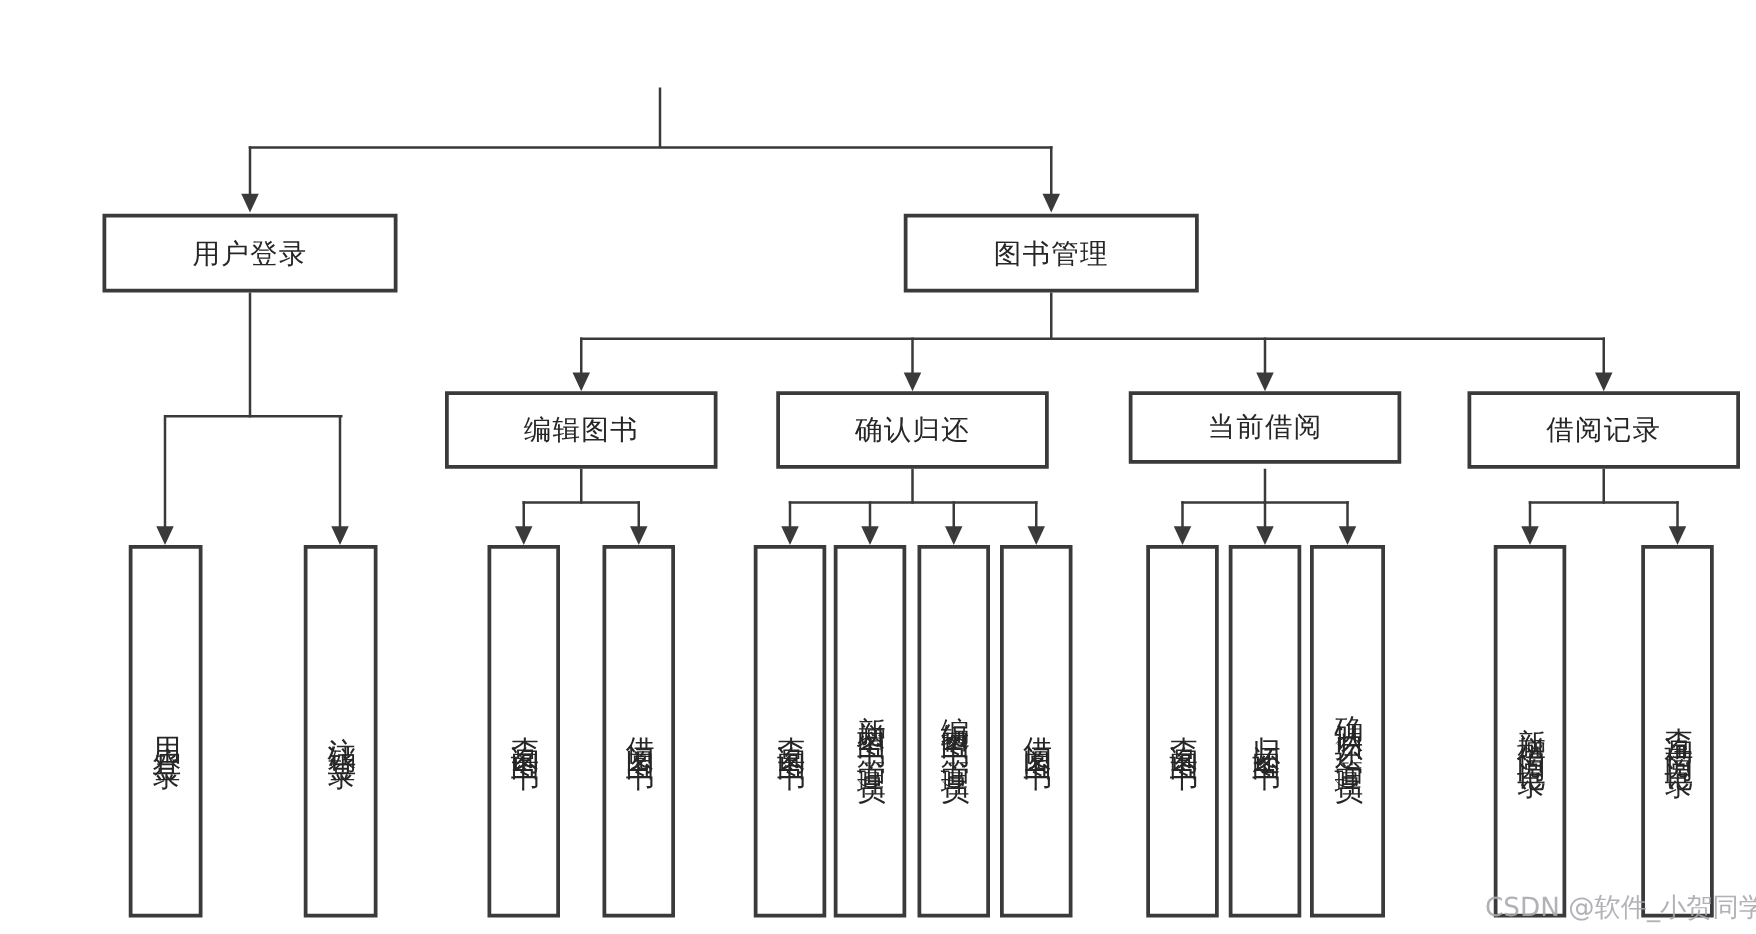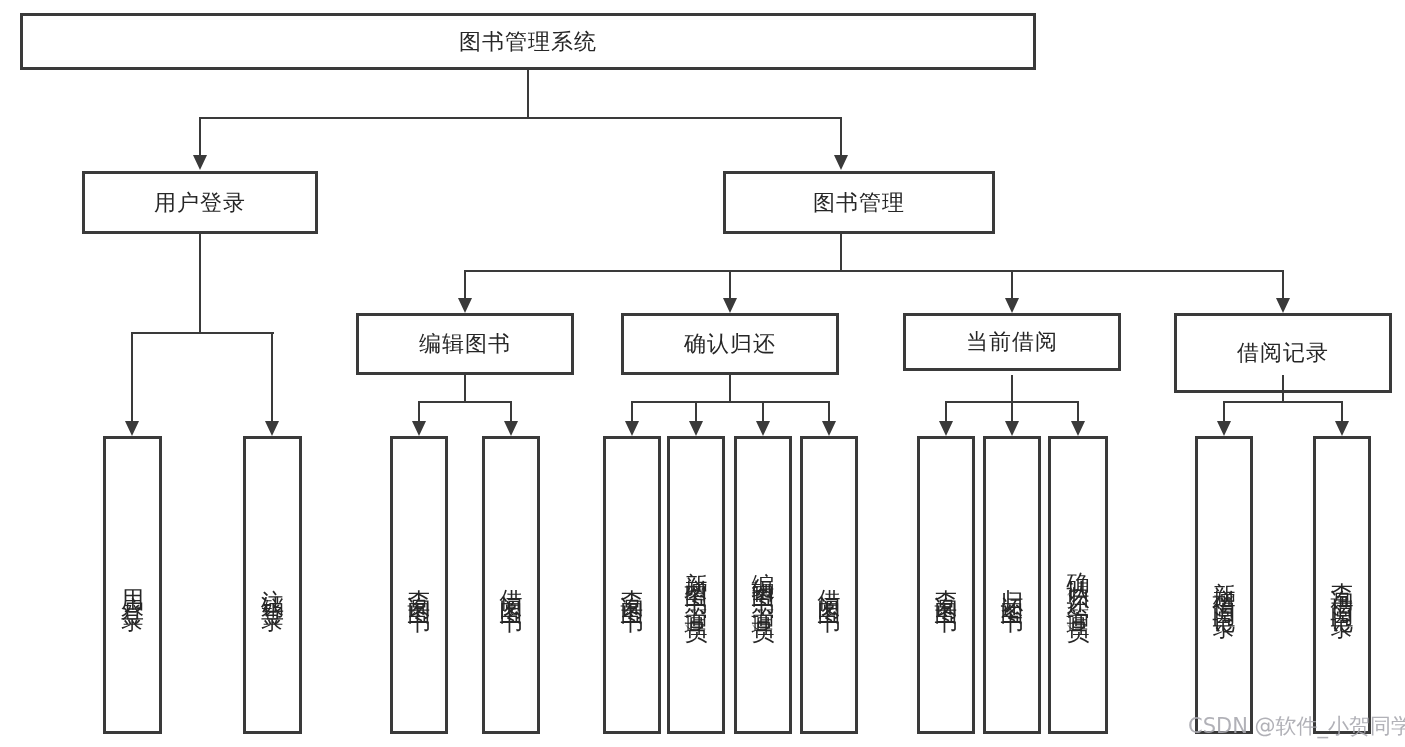--- a/index.html
+++ b/index.html
@@ -35,35 +35,32 @@
   .watermark{
     position:absolute;left:1188px;top:712px;z-index:5;
     font-size:21px;color:var(--wm);opacity:.9;white-space:nowrap;
   }
 </style>
 </head>
 <body>
 
 <div class="canvas">
 
-  <div class="node hnode" style="left:20px;top:13px;width:1016px;height:57px">
-    <span>图书管理系统</span>
-  </div>
 
   <div class="vl" style="left:527px;top:70px;height:48px"></div>
   <div class="hl" style="left:199px;top:117px;width:643px"></div>
   <div class="vl" style="left:199px;top:117px;height:40px"></div>
   <div class="arrow" style="left:193px;top:155px"></div>
   <div class="vl" style="left:840px;top:117px;height:40px"></div>
   <div class="arrow" style="left:834px;top:155px"></div>
 
   <div class="node hnode" style="left:82px;top:171px;width:236px;height:63px">
     <span>用户登录</span>
   </div>
-  <div class="node hnode" style="left:723px;top:171px;width:272px;height:63px">
+  <div class="node hnode" style="left:723px;top:171px;width:236px;height:63px">
     <span>图书管理</span>
   </div>
 
   <div class="vl" style="left:199px;top:234px;height:100px"></div>
   <div class="hl" style="left:132px;top:332px;width:142px"></div>
   <div class="vl" style="left:131px;top:332px;height:90px"></div>
   <div class="arrow" style="left:125px;top:421px"></div>
   <div class="vl" style="left:271px;top:332px;height:90px"></div>
   <div class="arrow" style="left:265px;top:421px"></div>
 
@@ -80,21 +77,21 @@
 
   <div class="node hnode" style="left:356px;top:313px;width:218px;height:62px">
     <span>编辑图书</span>
   </div>
   <div class="node hnode" style="left:621px;top:313px;width:218px;height:62px">
     <span>确认归还</span>
   </div>
   <div class="node hnode" style="left:903px;top:313px;width:218px;height:58px">
     <span>当前借阅</span>
   </div>
-  <div class="node hnode" style="left:1174px;top:313px;width:218px;height:80px">
+  <div class="node hnode" style="left:1174px;top:313px;width:218px;height:62px">
     <span>借阅记录</span>
   </div>
 
   <div class="vl" style="left:464px;top:375px;height:28px"></div>
   <div class="hl" style="left:418px;top:401px;width:94px"></div>
   <div class="vl" style="left:418px;top:401px;height:22px"></div>
   <div class="arrow" style="left:412px;top:421px"></div>
   <div class="vl" style="left:510px;top:401px;height:22px"></div>
   <div class="arrow" style="left:504px;top:421px"></div>
 

